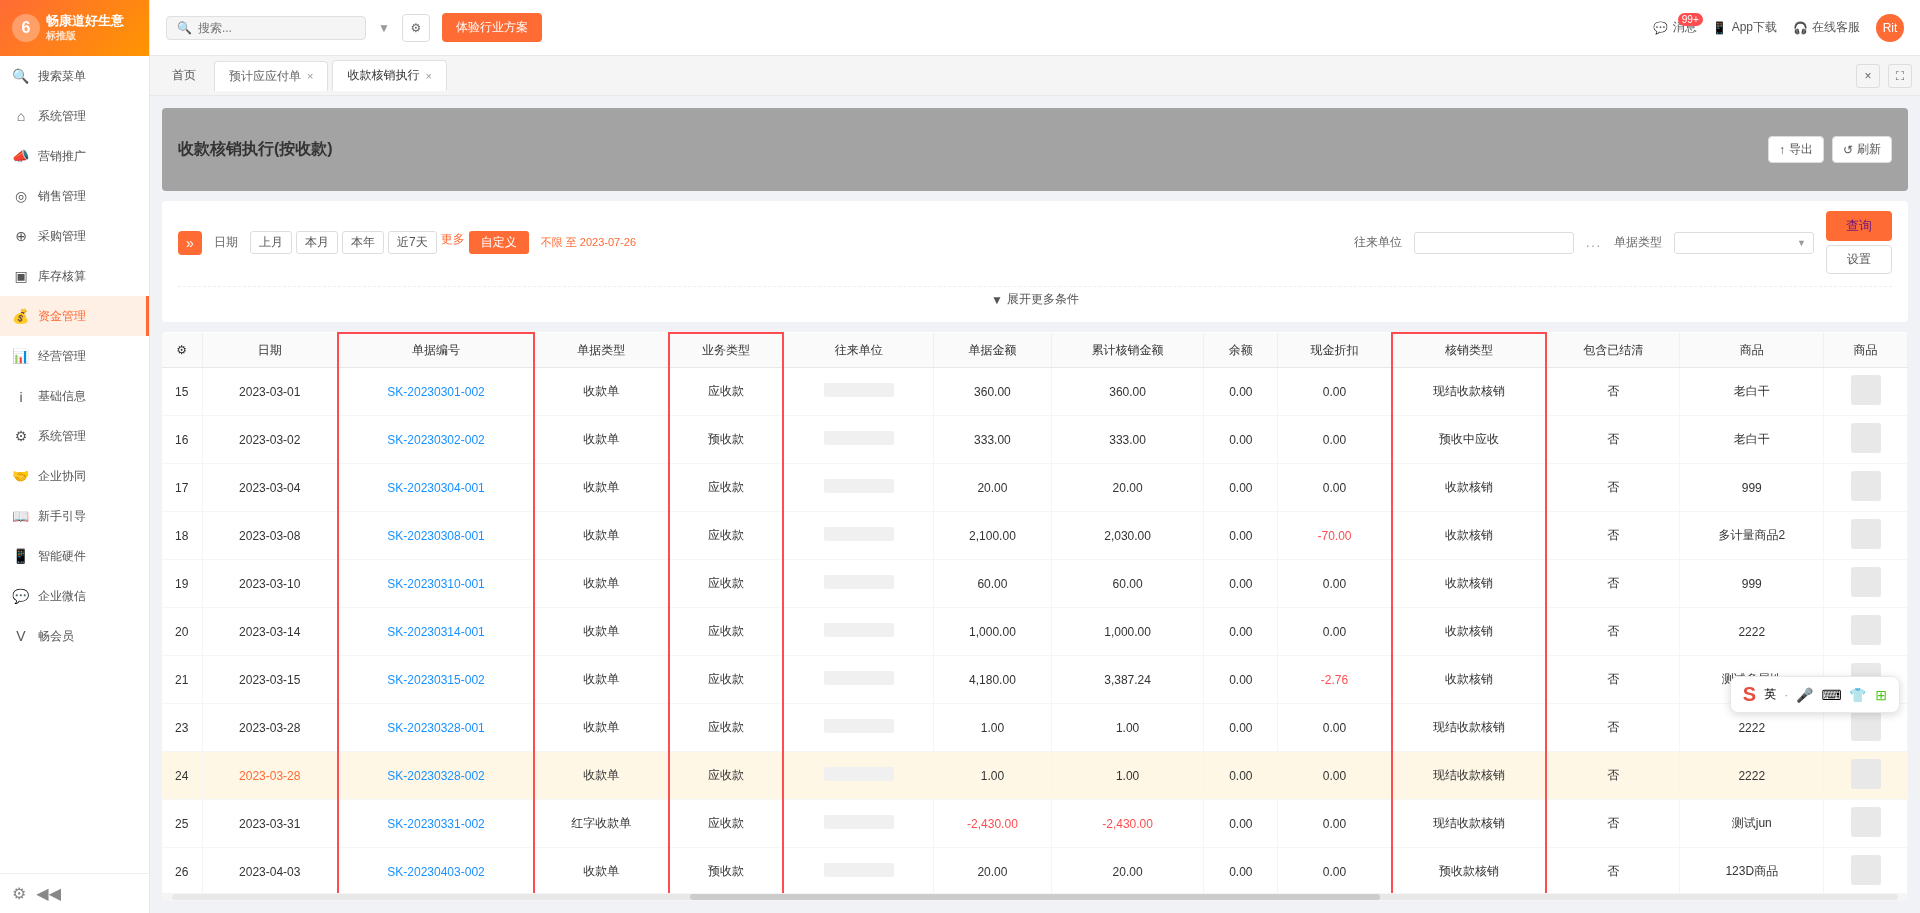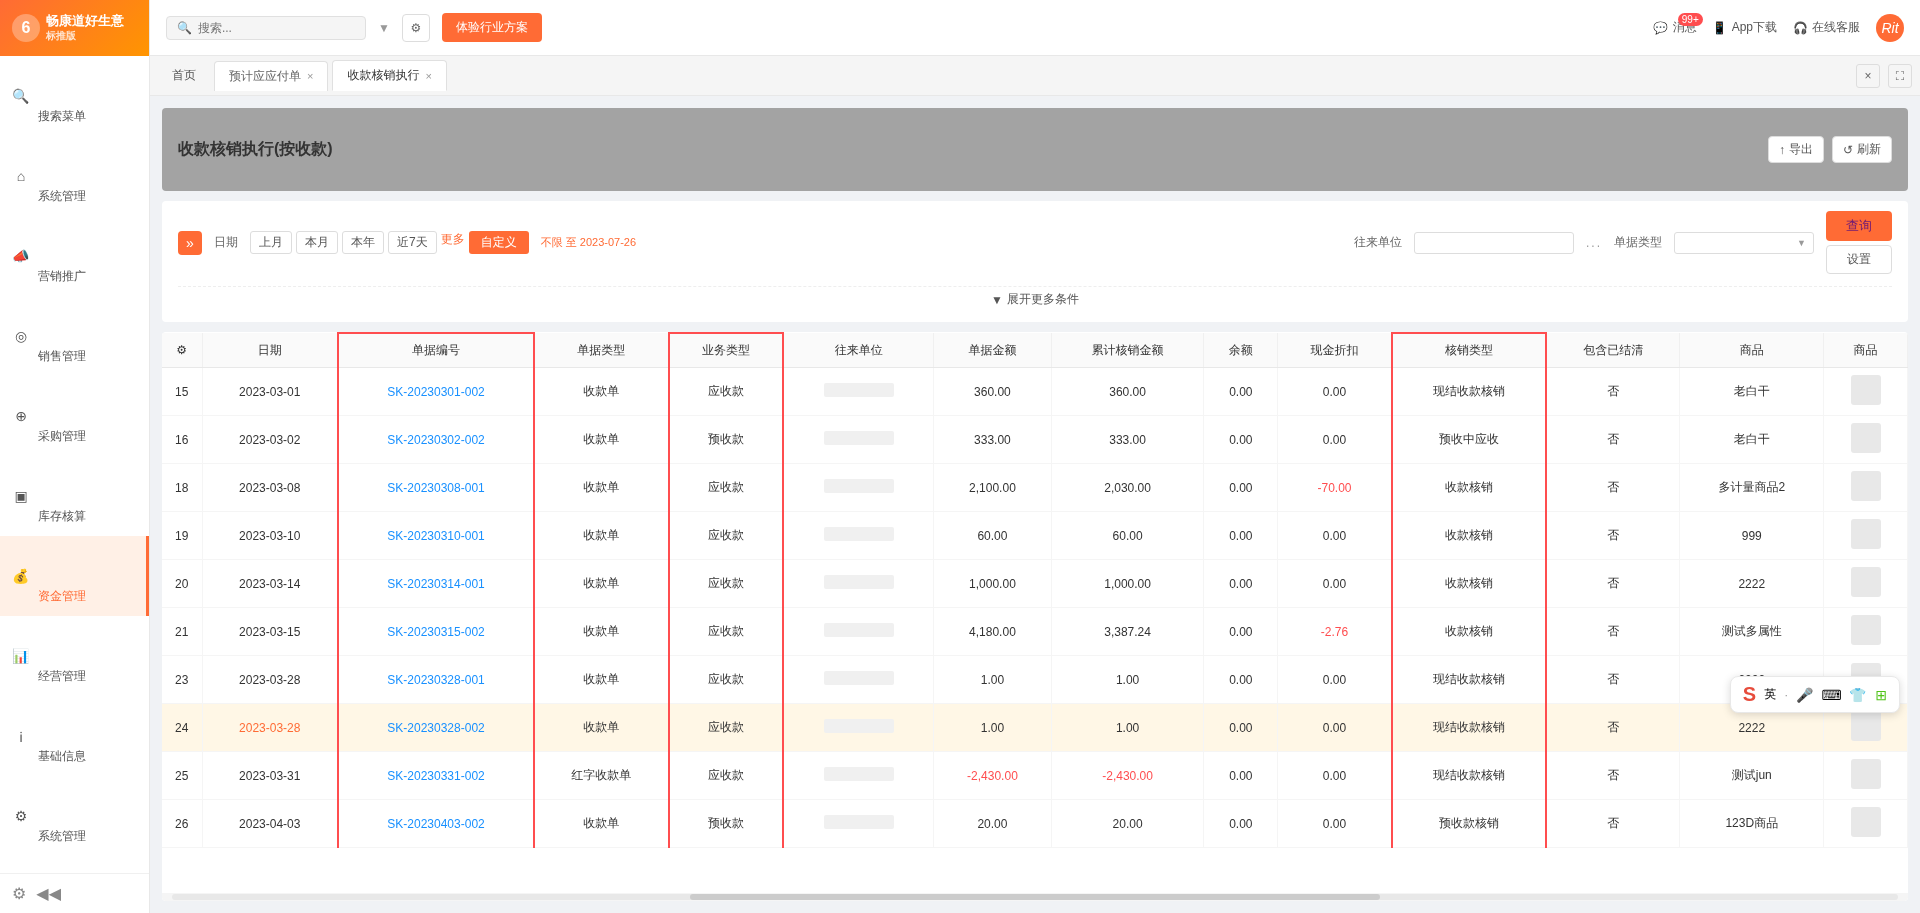--- a/index.html
+++ b/index.html
@@ -8,21 +8,21 @@
     
     .sidebar { width: 150px; background: #fff; border-right: 1px solid #e8e8e8; display: flex; flex-direction: column; flex-shrink: 0; }
     .sidebar-logo { height: 56px; background: linear-gradient(135deg, #ff6b35, #ff9500); display: flex; align-items: center; padding: 0 12px; color: white; font-size: 13px; font-weight: bold; }
     .sidebar-logo-icon { width: 28px; height: 28px; background: rgba(255,255,255,0.3); border-radius: 50%; margin-right: 6px; display: flex; align-items: center; justify-content: center; font-size: 16px; }
     .sidebar-logo-text { line-height: 1.2; }
     .sidebar-logo-sub { font-size: 10px; opacity: 0.8; }
     .sidebar-menu { flex: 1; overflow-y: auto; }
     .sidebar-item { display: flex; align-items: center; padding: 11px 12px; cursor: pointer; color: #555; transition: all 0.2s; }
     .sidebar-item.active { background: #fff0e6; color: #ff6b35; border-right: 3px solid #ff6b35; }
     .sidebar-item-icon { width: 18px; height: 18px; margin-right: 8px; display: flex; align-items: center; justify-content: center; font-size: 14px; }
-    .sidebar-item-label { font-size: 12px; margin-top: 41px; }
+    .sidebar-item-label { font-size: 12px; }
     .sidebar-bottom { padding: 10px 12px; border-top: 1px solid #f0f0f0; display: flex; align-items: center; gap: 10px; }
     .sidebar-bottom-icon { font-size: 16px; cursor: pointer; color: #888; }
 
     
     .main { flex: 1; display: flex; flex-direction: column; overflow: hidden; }
 
     
     .topbar { height: 56px; background: #fff; border-bottom: 1px solid #e8e8e8; display: flex; align-items: center; padding: 0 16px; gap: 12px; flex-shrink: 0; }
     .topbar-search { flex: 0 0 200px; background: #f5f5f5; border: 1px solid #e0e0e0; border-radius: 4px; padding: 4px 10px; display: flex; align-items: center; gap: 6px; }
     .topbar-search input { border: none; background: transparent; outline: none; font-size: 12px; width: 140px; color: #999; }
@@ -202,21 +202,21 @@
       </div>
       <div class="topbar-app">
         <span>📱</span>
         <span>App下载</span>
       </div>
       <div class="topbar-service">
         <span>🎧</span>
         <span>在线客服</span>
       </div>
       <div class="topbar-avatar">
-        <span style="font-size:14px;font-style:italic;">Rit</span>
+        <span style="font-size:12px;">Rit</span>
       </div>
     </div>
   </div>
 
   <div class="tabs">
     <div class="tab home">
       <span>首页</span>
     </div>
     <div class="tab">
       <span>预计应应付单</span>
@@ -345,20 +345,38 @@
     <td>333.00</td>
     <td>333.00</td>
     <td>0.00</td>
     <td style="">0.00</td>
     <td style="border-left:2px solid #ff4d4f; border-right:2px solid #ff4d4f;">预收中应收</td>
     <td>否</td>
     <td>老白干</td>
     <td><span class="td-blurred-img"></span></td>
   </tr>
               <tr>
+    <td>17</td>
+    <td style="">2023-03-04</td>
+    <td style="border-left:2px solid #ff4d4f; border-right:2px solid #ff4d4f;">
+      <a class="td-link">SK-20230304-001</a>
+    </td>
+    <td>收款单</td>
+    <td style="border-left:2px solid #ff4d4f; border-right:2px solid #ff4d4f;">应收款</td>
+    <td><span class="td-blurred"></span></td>
+    <td>20.00</td>
+    <td>20.00</td>
+    <td>0.00</td>
+    <td style="">0.00</td>
+    <td style="border-left:2px solid #ff4d4f; border-right:2px solid #ff4d4f;">收款核销</td>
+    <td>否</td>
+    <td>999</td>
+    <td><span class="td-blurred-img"></span></td>
+  </tr>
+              <tr>
     <td>18</td>
     <td style="">2023-03-08</td>
     <td style="border-left:2px solid #ff4d4f; border-right:2px solid #ff4d4f;">
       <a class="td-link">SK-20230308-001</a>
     </td>
     <td>收款单</td>
     <td style="border-left:2px solid #ff4d4f; border-right:2px solid #ff4d4f;">应收款</td>
     <td><span class="td-blurred"></span></td>
     <td>2,100.00</td>
     <td>2,030.00</td>

